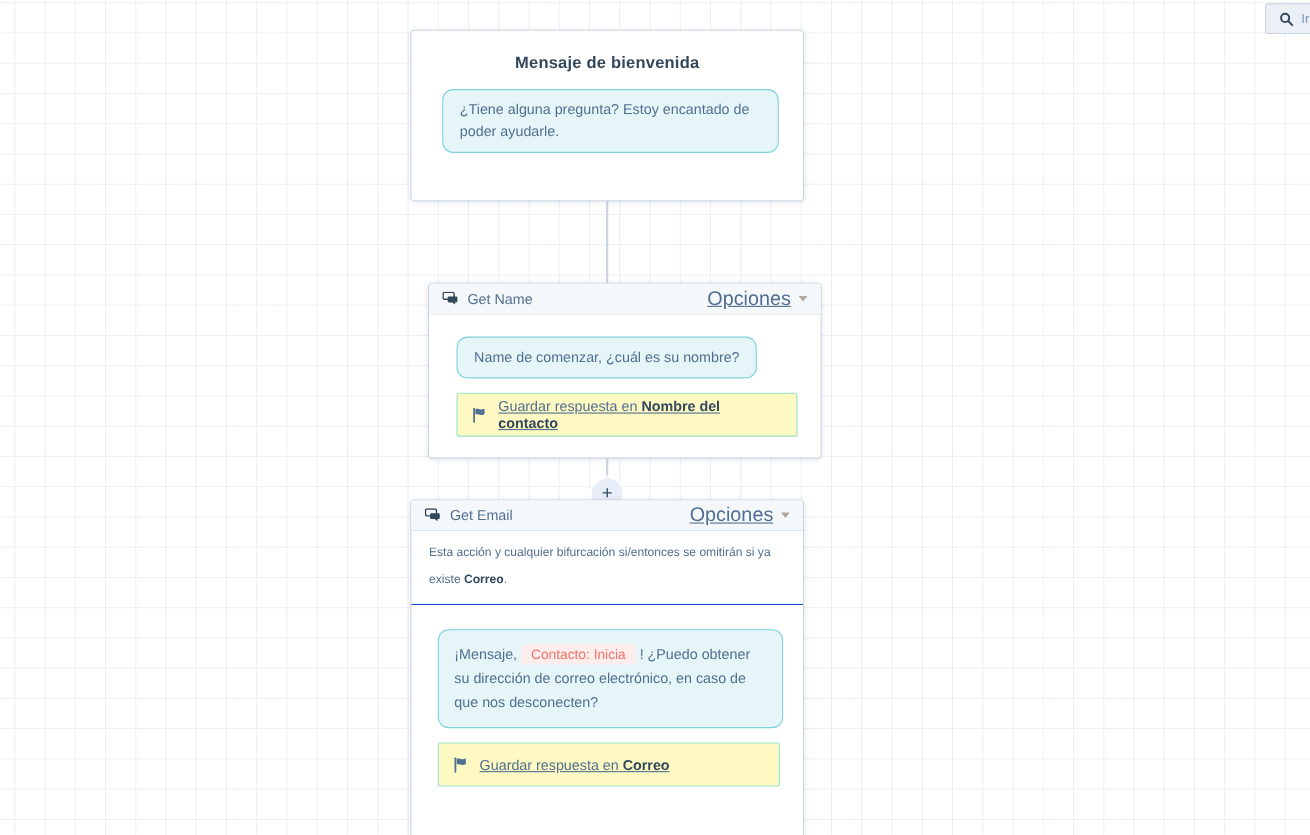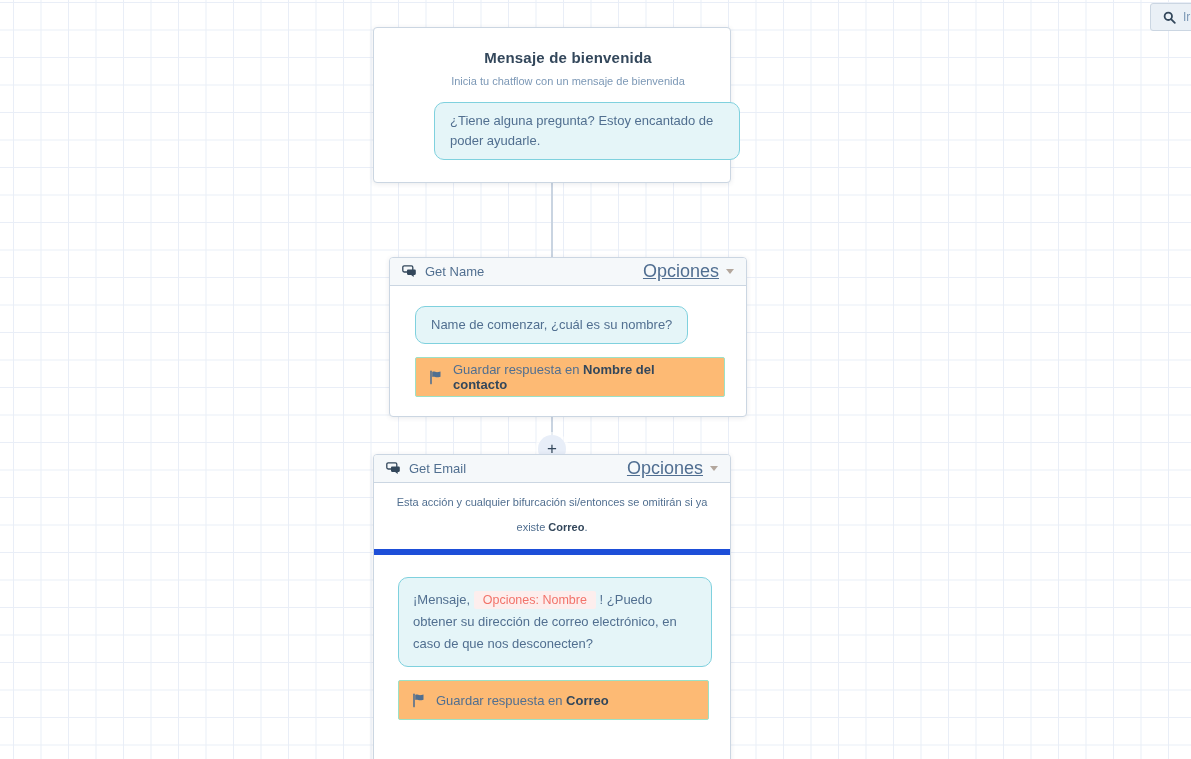--- a/index.html
+++ b/index.html
@@ -18,21 +18,21 @@
     background-position:13px 2px;
   }
   .connector{
     position:absolute;width:2px;background:#c9d4e1;left:551px;
   }
   .card{
     position:absolute;left:373px;width:358px;box-sizing:border-box;
     background:#ffffff;border:1px solid #cbd6e2;border-radius:4px;
     box-shadow:0 1px 5px rgba(45,62,80,0.10);
   }
-  .card-welcome{top:27px;height:156px;text-align:center;padding-top:21px;padding-left:32px;}
+  .card-welcome{top:27px;height:156px;text-align:center;padding-top:21px;}
   .card-welcome h2{
     margin:0;font-size:15px;font-weight:bold;color:#33475b;letter-spacing:.2px;
   }
   .card-welcome .subtitle{
     margin:9px 0 0;font-size:11px;color:#7c98b6;
   }
   .bubble{
     background:#e5f5f8;border:1.5px solid #7fd1de;border-radius:10px;
     color:#516f90;font-size:13px;line-height:20px;text-align:left;
     padding:8px 15px;box-sizing:border-box;
@@ -52,30 +52,30 @@
   }
   .caret{
     display:inline-block;width:0;height:0;margin-left:7px;
     border-left:4px solid transparent;border-right:4px solid transparent;
     border-top:5px solid #b3a79d;
   }
   .card-body{padding:20px 21px 0 25px;text-align:left;}
   .inline-bubble{display:inline-block;max-width:100%;}
   .save-row{
     margin-top:13px;height:40px;box-sizing:border-box;
-    background:#fdba74;border:1px solid #9ce1c6;border-radius:2px;
+    background:#fef9c3;border:1px solid #9ce1c6;border-radius:2px;
     display:flex;align-items:center;padding:0 13px;gap:11px;
-    color:#516f90;font-size:13px;
+    color:#516f90;font-size:13px;text-decoration:underline;
   }
   .save-row strong{color:#33475b;font-weight:bold;}
   .card-getname{top:257px;height:160px;margin-left:16px;}
   .card-getemail{top:454px;height:339px;}
   .note{
-    padding:7px 16px 9px;border-bottom:6px solid #1d4ed8;
-    font-size:11px;line-height:25px;color:#516f90;text-align:center;
+    padding:7px 16px 9px;border-bottom:1px solid #1d4ed8;
+    font-size:11px;line-height:25px;color:#516f90;text-align:left;
   }
   .note strong{color:#33475b;font-weight:bold;}
   .email-body{padding:22px 21px 0 24px;}
   .email-bubble{width:314px;line-height:22px;padding:11px 14px;}
   .token{
     background:#fdeeed;color:#f2736a;border-radius:2px;
     padding:2px 9px;font-size:12.5px;white-space:nowrap;
   }
   .plus-btn{
     position:absolute;left:538px;top:435px;width:28px;height:28px;
@@ -96,21 +96,20 @@
 <body>
 
 <div class="canvas">
 
   <div class="connector" style="top:183px;height:74px;"></div>
   <div class="connector" style="top:417px;height:66px;"></div>
   <div class="connector" style="top:748px;height:11px;"></div>
 
   <section class="card card-welcome">
     <h2>Mensaje de bienvenida</h2>
-    <p class="subtitle">Inicia tu chatflow con un mensaje de bienvenida</p>
     <div class="bubble welcome-bubble">
       <span>¿Tiene alguna pregunta? Estoy encantado de poder ayudarle.</span>
     </div>
   </section>
 
   <section class="card card-getname">
     <header class="card-head">
       <span class="icon">
         <svg width="15" height="13" viewBox="0 0 15 13">
           <path d="M2.2 0.8h7.2c0.8 0 1.4 0.6 1.4 1.4v3.4c0 0.8-0.6 1.4-1.4 1.4H8.4v1.8L5.8 7H2.2C1.4 7 0.8 6.4 0.8 5.6V2.2c0-0.8 0.6-1.4 1.4-1.4z" fill="none" stroke="#33475b" stroke-width="1.3"></path>
@@ -154,21 +153,21 @@
         <span>Opciones</span>
         <i class="caret"></i>
       </a>
     </header>
     <div class="note">
       <span>Esta acción y cualquier bifurcación si/entonces se omitirán si ya existe</span> <strong>Correo</strong><span>.</span>
     </div>
     <div class="card-body email-body">
       <div class="bubble email-bubble">
         <span>¡Mensaje,</span>
-        <span class="token">Opciones: Nombre</span>
+        <span class="token">Contacto: Inicia</span>
         <span>! ¿Puedo obtener su dirección de correo electrónico, en caso de que nos desconecten?</span>
       </div>
       <div class="save-row">
         <span class="icon">
           <svg width="13" height="15" viewBox="0 0 13 15">
             <path d="M2 1.4v12.2" stroke="#516f90" stroke-width="1.6" stroke-linecap="round"></path>
             <path d="M3.2 1.9c2-1 3.4 0.9 6.3 0.2l2-0.5v5.1l-2 0.5c-2.9 0.7-4.3-1.2-6.3-0.2z" fill="#516f90"></path>
           </svg>
         </span>
         <span><span>Guardar respuesta en</span> <strong>Correo</strong></span>

